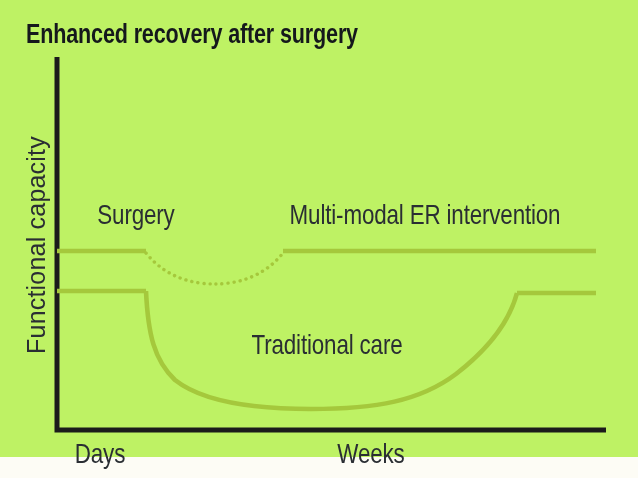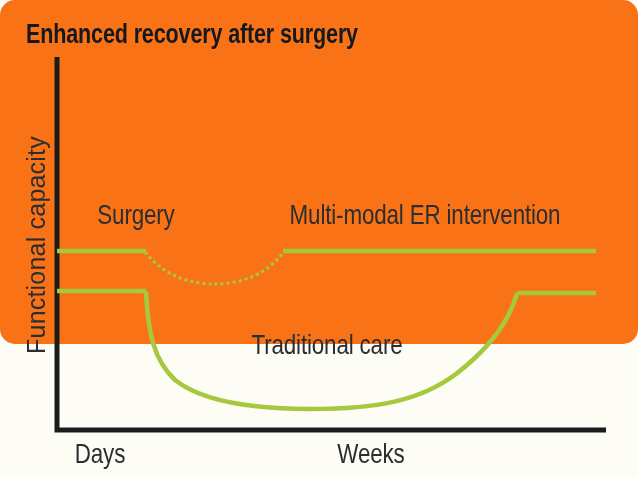--- a/index.html
+++ b/index.html
@@ -7,23 +7,22 @@
     padding: 0;
     width: 638px;
     height: 478px;
     overflow: hidden;
     background: #fdfcf5;
     font-family: "Liberation Sans", sans-serif;
   }
   .figure {
     position: relative;
     width: 638px;
-    height: 344px;
-    background: #f97316;
-    border-radius: 15px;
+    height: 457px;
+    background: #bef264;
   }
   .plot-svg {
     position: absolute;
     left: 0;
     top: 0;
     width: 638px;
     height: 478px;
   }
   .plot-svg path { fill: none; }
   .axes-path {

